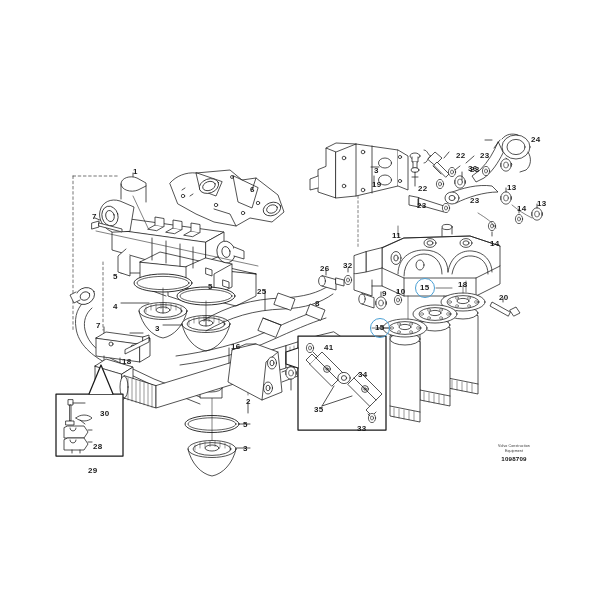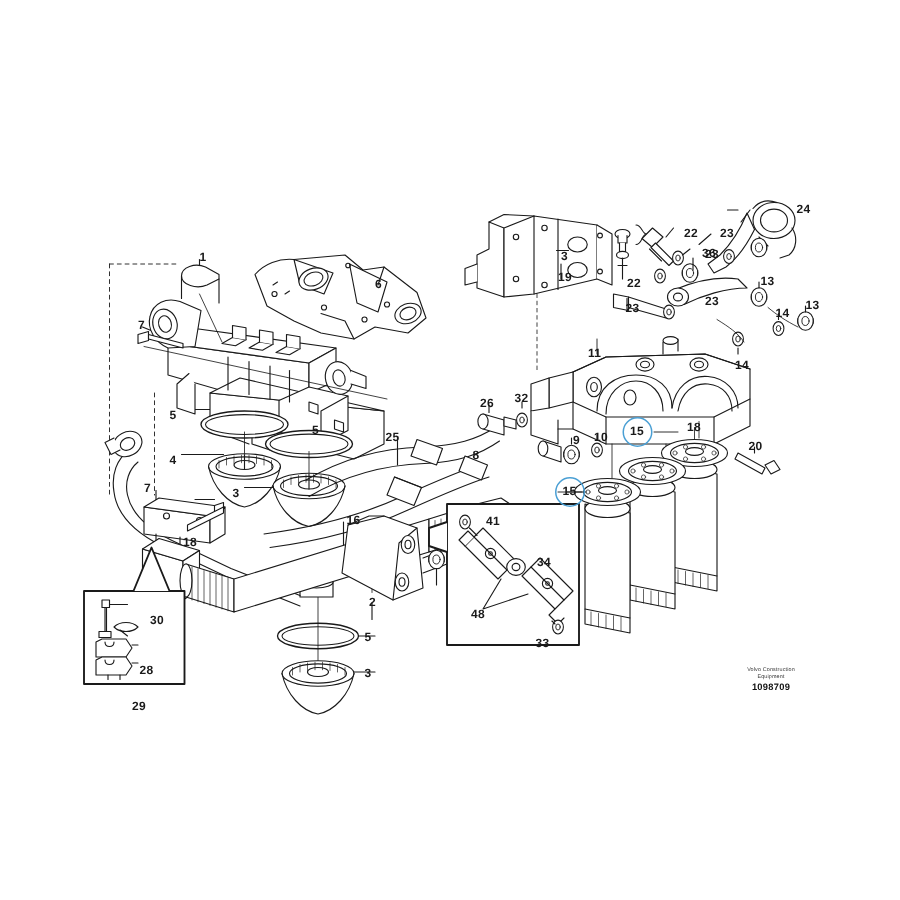--- a/index.html
+++ b/index.html
@@ -547,21 +547,21 @@
       <div class="callout" style="left: 392px; top: 232px;">11</div>
       <div class="callout" style="left: 320px; top: 265px;">26</div>
       <div class="callout" style="left: 343px; top: 262px;">32</div>
       <div class="callout" style="left: 315px; top: 300px;">8</div>
       <div class="callout" style="left: 382px; top: 290px;">9</div>
       <div class="callout" style="left: 396px; top: 288px;">10</div>
       <div class="callout" style="left: 458px; top: 281px;">18</div>
       <div class="callout" style="left: 499px; top: 294px;">20</div>
       <div class="callout" style="left: 324px; top: 344px;">41</div>
       <div class="callout" style="left: 358px; top: 371px;">34</div>
-      <div class="callout" style="left: 314px; top: 406px;">48</div>
+      <div class="callout" style="left: 314px; top: 406px;">35</div>
       <div class="callout" style="left: 357px; top: 425px;">33</div>
     </div>
 
   <div id="highlight-layer">
       <div class="hl" style="left: 415px; top: 278px;"></div>
       <div class="callout" style="left: 420px; top: 284px;">15</div>
       <div class="hl" style="left: 370px; top: 318px;"></div>
       <div class="callout" style="left: 375px; top: 324px;">15</div>
     </div>
 

